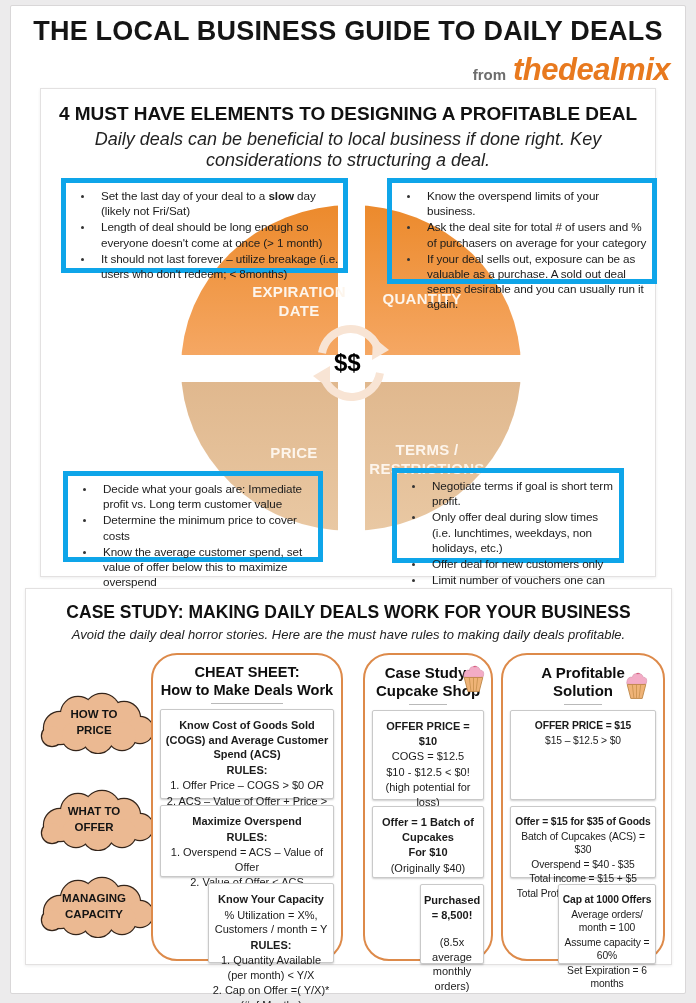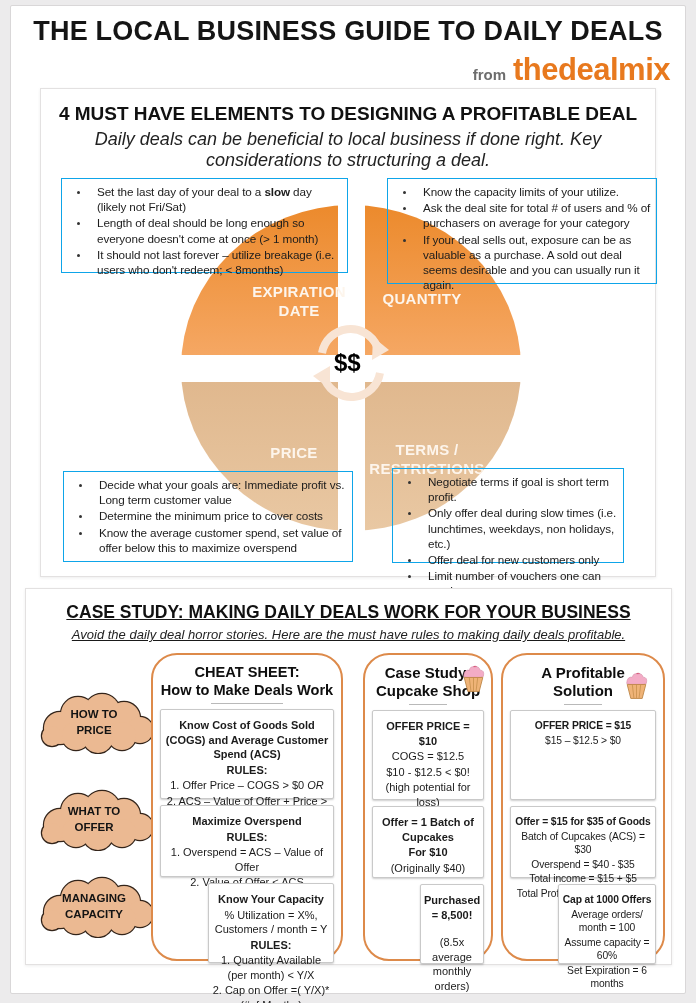--- a/index.html
+++ b/index.html
@@ -16,28 +16,28 @@
     background:#ffffff; border:1px solid #d9d7d8; border-radius:2px;
   }
   
   .main-title {
     position:absolute; left:0; right:0; top:16px;
     text-align:center; font-size:27px; font-weight:bold; letter-spacing:0.2px;
     color:#151515;
   }
   .brand { position:absolute; right:26px; top:52px; white-space:nowrap; }
   .brand .from { font-size:15px; font-weight:bold; color:#6d6d6d; margin-right:7px; }
-  .brand .name { font-size:31px; font-weight:bold; color:#e8791e; letter-spacing:-0.5px; }
+  .brand .name { font-size:31px; font-weight:bold; font-style:italic; color:#e8791e; letter-spacing:-0.5px; }
   
   .card {
     position:absolute; background:#fff;
     border:1px solid #e3e1e1; box-shadow:0 1px 3px rgba(0,0,0,0.07);
   }
   .card1 { left:40px; top:88px; width:616px; height:489px; }
-  .card2 { left:25px; top:588px; width:647px; height:377px;text-decoration:underline; }
+  .card2 { left:25px; top:588px; width:647px; height:377px; }
   .card h2 { text-align:center; font-size:19px; font-weight:bold; margin-top:14px; color:#111; }
   .card2 h2 { font-size:17.5px; margin-top:13px; }
   .card .sub { text-align:center; font-style:italic; font-size:18px; margin-top:4px; color:#222; }
   .card2 .sub { font-size:13px; }
   
   .circle {
     position:absolute; left:140px; top:116px; width:340px; height:326px;
     border-radius:50%; overflow:hidden; background:#fff;
     display:grid; grid-template-columns:1fr 1fr; grid-template-rows:1fr 1fr; gap:27px;
   }
@@ -55,32 +55,32 @@
   .center-icon {
     position:absolute; left:170px; top:158px; transform:translate(-50%,-50%);
     width:92px; height:80px;
   }
   .center-icon .dollars {
     position:absolute; left:46%; top:50%; transform:translate(-50%,-50%);
     font-size:24px; font-weight:bold; color:#000;
   }
   
   .notes {
-    position:absolute; border:1px solid #0ea5e9; background:transparent;
+    position:absolute; border:5px solid #0ea5e9; background:transparent;
     padding:5px 4px 4px 4px;
   }
   .notes ul { list-style:disc; padding-left:24px; }
   .notes li {
     font-size:11.7px; letter-spacing:-0.1px; line-height:1.3;
     padding-left:7px; margin-bottom:1px; color:#1c1c1c;
   }
   .notes li::marker { color:#333; font-size:10px; }
   .n-tl { left:20px;  top:89px;  width:287px; height:95px;  }
   .n-tr { left:346px; top:89px;  width:270px; height:106px; }
-  .n-bl { left:22px;  top:382px; width:290px; height:91px;  }
+  .n-bl { left:22px;  top:382px; width:260px; height:91px;  }
   .n-br { left:351px; top:379px; width:232px; height:95px;  }
   
   .col {
     position:absolute; top:64px; height:308px;
     border:2.5px solid #dd8a4a; border-radius:26px; background:#fff;
     padding:9px 7px 8px 7px; display:flex; flex-direction:column;
   }
   .col-cheat  { left:125px; width:192px; }
   .col-case   { left:337px; width:130px; }
   .col-profit { left:475px; width:164px; }
@@ -200,21 +200,21 @@
 
   <div class="notes n-tl">
     <ul>
         <li>Set the last day of your deal to a <b>slow</b> day (likely not Fri/Sat)</li>
         <li>Length of deal should be long enough so everyone doesn't come at once (&gt; 1 month)</li>
         <li>It should not last forever – utilize breakage (i.e. users who don't redeem; &lt; 8months)</li>
       </ul>
   </div>
   <div class="notes n-tr">
     <ul>
-        <li>Know the capacity limits of your utilize.</li>
+        <li>Know the overspend limits of your business.</li>
         <li>Ask the deal site for total # of users and % of purchasers on average for your category</li>
         <li>If your deal sells out, exposure can be as valuable as a purchase. A sold out deal seems desirable and you can usually run it again.</li>
       </ul>
   </div>
   <div class="notes n-bl">
     <ul>
         <li>Decide what your goals are: Immediate profit vs. Long term customer value</li>
         <li>Determine the minimum price to cover costs</li>
         <li>Know the average customer spend, set value of offer below this to maximize overspend</li>
       </ul>

